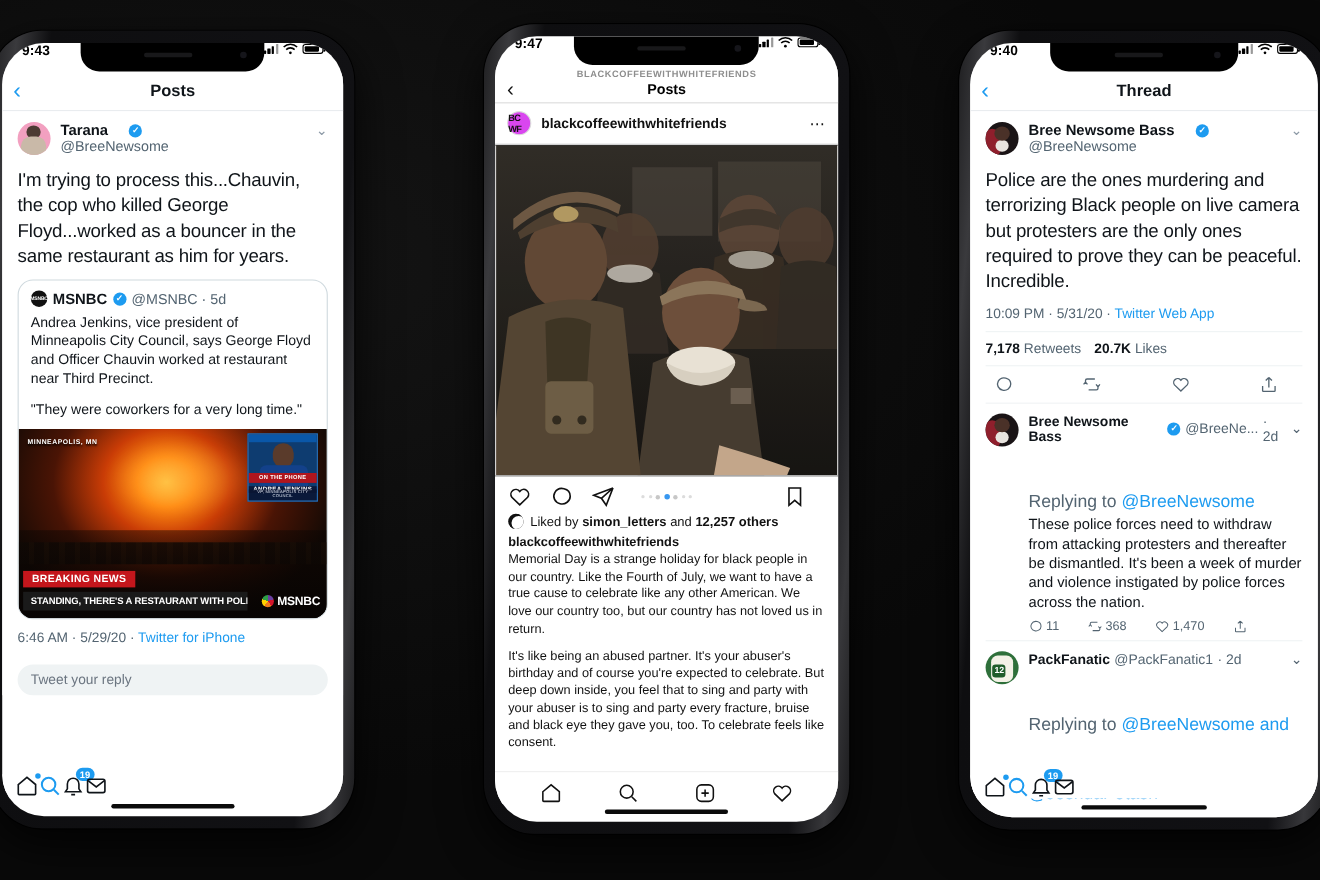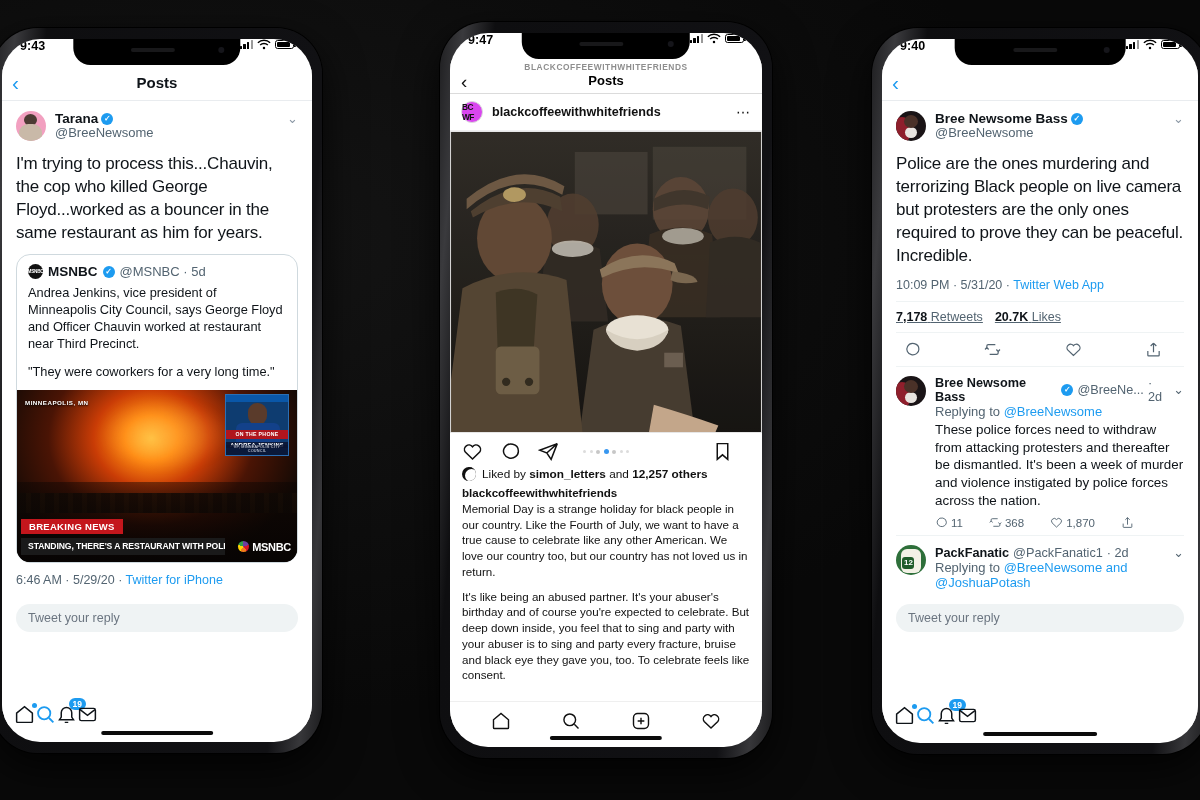--- a/index.html
+++ b/index.html
@@ -78,28 +78,28 @@
   .av-tarana { background:#f2a0c0; }
   .av-tarana::before{content:"";position:absolute;left:8px;top:3px;width:13px;height:12px;border-radius:50%;background:#4c3b33;}
   .av-tarana::after{content:"";position:absolute;left:3px;top:13px;width:23px;height:18px;border-radius:9px 9px 4px 4px;background:#c9b9a8;}
   .av-bree { background:#1a1416; }
   .av-bree::before{content:"";position:absolute;left:-2px;top:6px;width:16px;height:26px;border-radius:8px;background:#8f1f2c;}
   .av-bree::after{content:"";position:absolute;left:8px;top:4px;width:14px;height:13px;border-radius:50%;background:#4a3128;box-shadow:0 11px 0 -1px #e8e4df;}
   .av-pack { background:#2e6f3a; }
   .av-pack::before{content:"";position:absolute;left:5px;top:4px;width:20px;height:24px;border-radius:6px;background:#f3f1e6;}
   .av-pack::after{content:"";position:absolute;left:6px;top:12px;width:12px;height:12px;border-radius:3px;background:#1f5c2a;}
   .pack-num{position:absolute;left:8px;top:13px;font-size:8px;font-weight:700;color:#fff;z-index:3;}
-  .u-name { font-size:13.5px; font-weight:700; color:#0f1419; display:flex; align-items:center; gap:3px; }
+  .u-name { font-size:13.5px; font-weight:700; color:#0f1419; display:flex; align-items:center; gap:19px; }
   .verif { width:12px;height:12px;border-radius:50%;background:#1d9bf0;display:inline-flex;align-items:center;justify-content:center;color:#fff;font-size:8px;font-weight:700;flex:none;}
   .u-handle { font-size:13px; color:#536471; margin-top:-1px;}
   .chev { position:absolute; right:0; top:10px; color:#8b98a5; font-size:13px; }
   .tweet-text { font-size:17px; line-height:1.36; color:#0f1419; padding: 11px 0 10px; letter-spacing:-.2px; }
   .tw-meta { font-size:12.5px; color:#536471; padding-bottom:9px; }
   .tw-meta .lnk { color:#1d9bf0; }
-  .tw-stats { display:flex; gap:12px; font-size:12.5px; color:#536471; padding:8px 0; border-top:1px solid #eff3f4; border-bottom:1px solid #eff3f4;text-decoration:underline;}
+  .tw-stats { display:flex; gap:12px; font-size:12.5px; color:#536471; padding:8px 0; border-top:1px solid #eff3f4; border-bottom:1px solid #eff3f4;}
   .tw-stats b { color:#0f1419; }
   .tw-actions { display:flex; justify-content:space-between; padding:8px 22px 8px 8px; border-bottom:1px solid #eff3f4;}
   .tw-actions svg { width:17px;height:17px;stroke:#536471;fill:none;stroke-width:1.7;}
   .quote-card {
     border:1px solid #cfd9de; border-radius:14px; overflow:hidden; margin-bottom:10px;
   }
   .qc-head { display:flex; align-items:center; gap:5px; padding:9px 11px 3px; font-size:13px;}
   .qc-logo{width:15px;height:15px;border-radius:50%;background:#111;color:#fff;font-size:4.6px;display:flex;align-items:center;justify-content:center;font-weight:700;flex:none;letter-spacing:-.2px;}
   .qc-name{font-weight:700;color:#0f1419;font-size:13.5px;}
   .qc-handle{color:#536471;font-size:13px;}
@@ -126,21 +126,21 @@
   .tw-nav{position:absolute;bottom:17px;left:0;width:100%;display:flex;justify-content:flex-start;align-items:center;padding:0 12px;background:#fff;}
   .tw-nav svg{width:21px;height:21px;}
   .nav-badge{position:absolute;top:-6px;right:-9px;background:#1d9bf0;color:#fff;font-size:8.5px;font-weight:700;border-radius:8px;padding:1px 4px;min-width:15px;text-align:center;}
   .nav-item{position:relative;display:flex;}
   .nav-dot{position:absolute;top:-1px;right:-2px;width:5px;height:5px;border-radius:50%;background:#1d9bf0;}
   .reply-item{display:flex;gap:9px;padding:9px 0 6px;border-bottom:1px solid #eff3f4;position:relative;}
   .reply-main{flex:1;min-width:0;}
   .reply-head{display:flex;align-items:center;gap:4px;flex-wrap:nowrap;font-size:12.7px;}
   .reply-head .nm{font-weight:700;color:#0f1419;}
   .reply-head .hd{color:#536471;}
-  .replying{font-size:13px;color:#536471;}
+  .replying{font-size:16px;color:#536471;margin-top:44px;}
   .replying .at{color:#1d9bf0;}
   .reply-text{font-size:13.4px;line-height:1.34;color:#0f1419;padding-top:2px;}
   .reply-actions{display:flex;gap:26px;align-items:center;padding-top:6px;color:#536471;font-size:11.5px;}
   .reply-actions .ra{display:flex;align-items:center;gap:3px;}
   .reply-actions svg{width:13px;height:13px;stroke:#536471;fill:none;stroke-width:1.7;}
 
   
   .ig-header{padding:3px 0 5px;border-bottom:1px solid #dbdbdb;position:relative;background:#fff;}
   .ig-sub{text-align:center;font-size:8.4px;font-weight:600;color:#8e8e8e;letter-spacing:.55px;}
   .ig-title{text-align:center;font-size:13px;font-weight:700;color:#000;margin-top:1px;}
@@ -461,20 +461,21 @@
               <circle cx="8" cy="10" r="1.4" fill="#000"></circle>
             </svg>
           <span class="batt">
               <i></i>
             </span>
         </span>
       </div>
 
       <div class="tw-header">
         <span class="tw-back">‹</span>
+        <span class="tw-title">Thread</span>
       </div>
 
       <div class="tw-body">
         <div class="tw-userrow">
           <div class="avatar av-bree"></div>
           <div>
             <div class="u-name">
               <span>Bree Newsome Bass</span>
               <span class="verif">✓</span>
             </div>
@@ -531,21 +532,21 @@
               <span class="ra">
                   <svg viewBox="0 0 24 24">
                     <path d="M4 9V7a2 2 0 0 1 2-2h10M4 9l-2.5 3M4 9l2.5 3M20 15v2a2 2 0 0 1-2 2H8m12-4 2.5-3M20 15l-2.5-3"></path>
                   </svg>
                   <span>368</span>
                 </span>
               <span class="ra">
                   <svg viewBox="0 0 24 24">
                     <path d="M12 20.5 3.8 12.6A5 5 0 0 1 12 6.6a5 5 0 0 1 8.2 6z"></path>
                   </svg>
-                  <span>1,870</span>
+                  <span>1,470</span>
                 </span>
               <span class="ra">
                   <svg viewBox="0 0 24 24">
                     <path d="M12 16V3m0 0L8 7m4-4 4 4M4 14v6a1 1 0 0 0 1 1h14a1 1 0 0 0 1-1v-6"></path>
                   </svg>
                 </span>
             </div>
           </div>
         </div>
 

